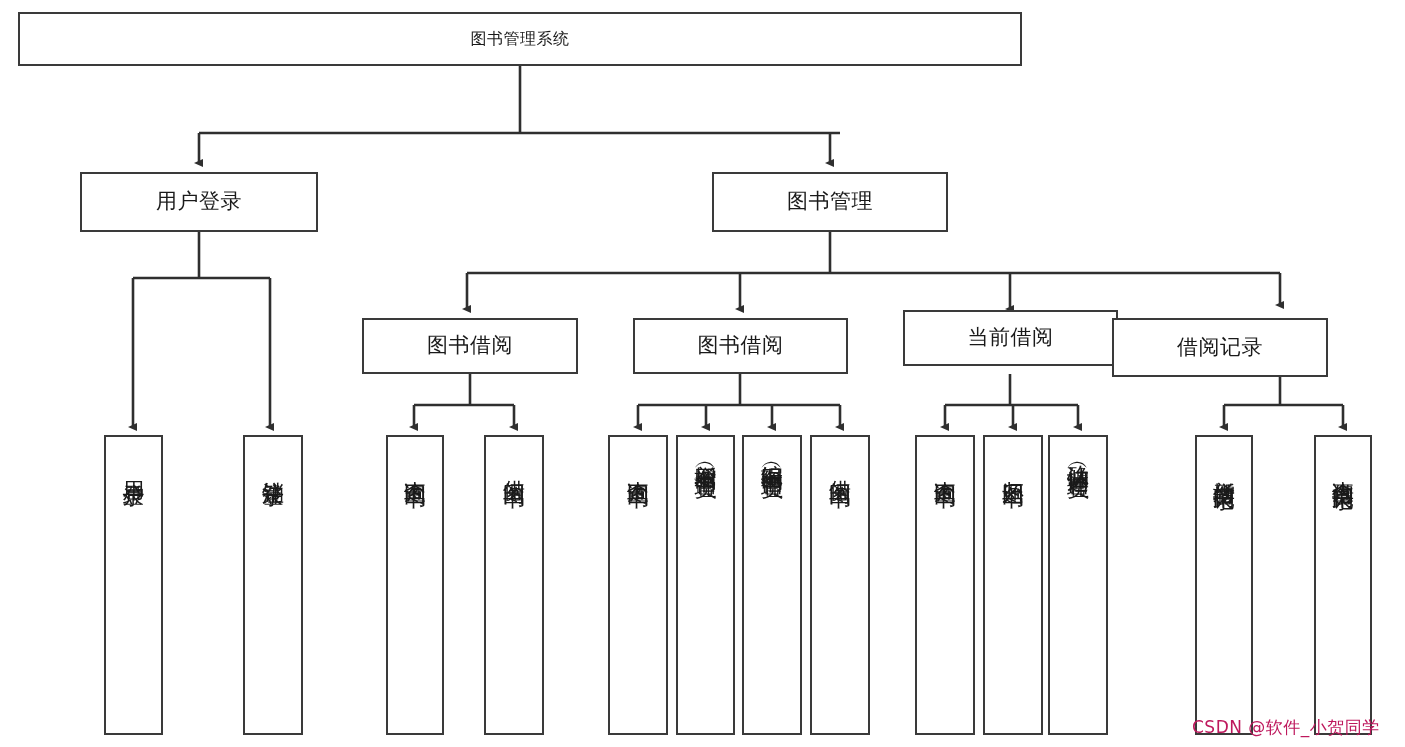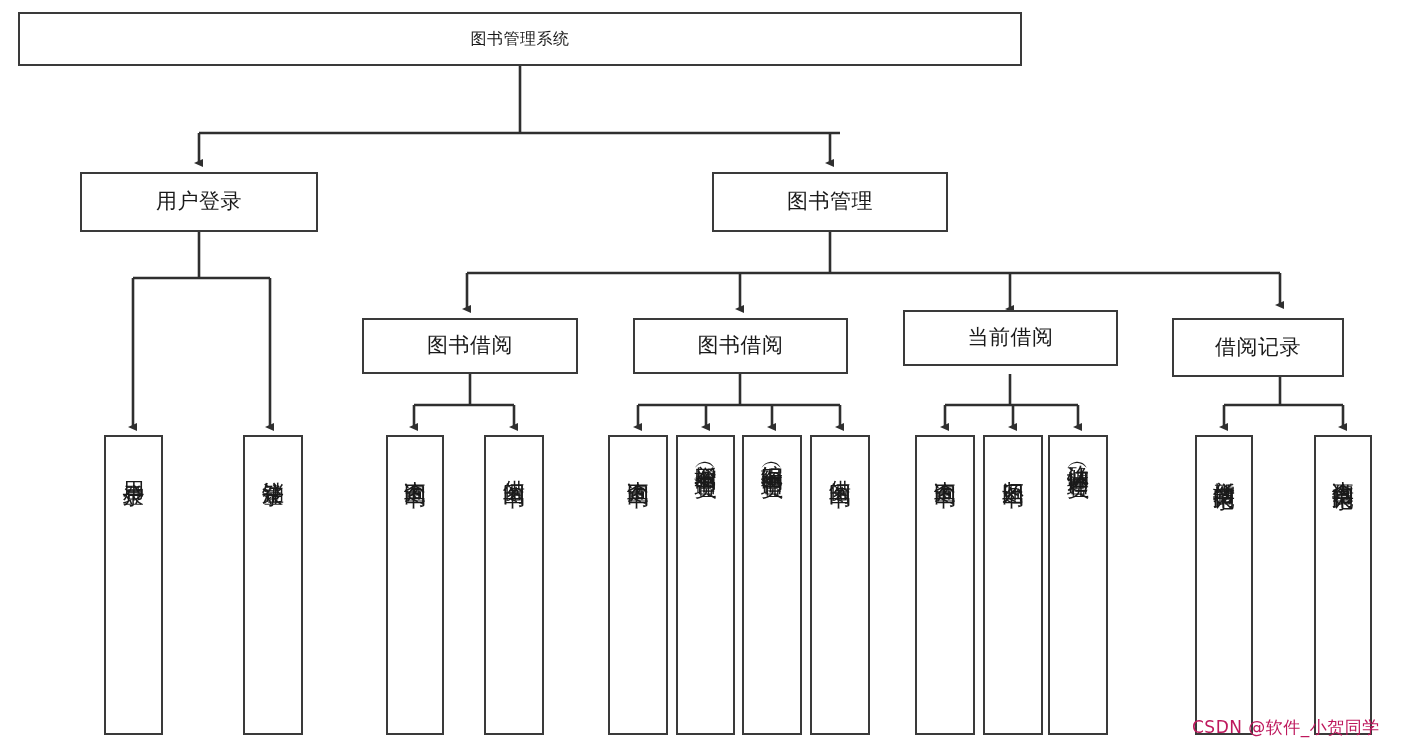--- a/index.html
+++ b/index.html
@@ -142,21 +142,21 @@
   </div>
 
   <div class="node" style="left:633px; top:318px; width:215px; height:56px;">
     <span class="node-label">图书借阅</span>
   </div>
 
   <div class="node" style="left:903px; top:310px; width:215px; height:56px;">
     <span class="node-label">当前借阅</span>
   </div>
 
-  <div class="node" style="left:1172px; top:318px; width:172px; height:59px;text-align:right;">
+  <div class="node" style="left:1112px; top:318px; width:216px; height:59px;text-align:right;">
     <span class="node-label">借阅记录</span>
   </div>
 
   <div class="node vertical" style="left:104px; top:435px; width:59px; height:300px;">
     <span class="node-label">用户登录</span>
   </div>
 
   <div class="node vertical" style="left:243px; top:435px; width:60px; height:300px;">
     <span class="node-label">注销登录</span>
   </div>

